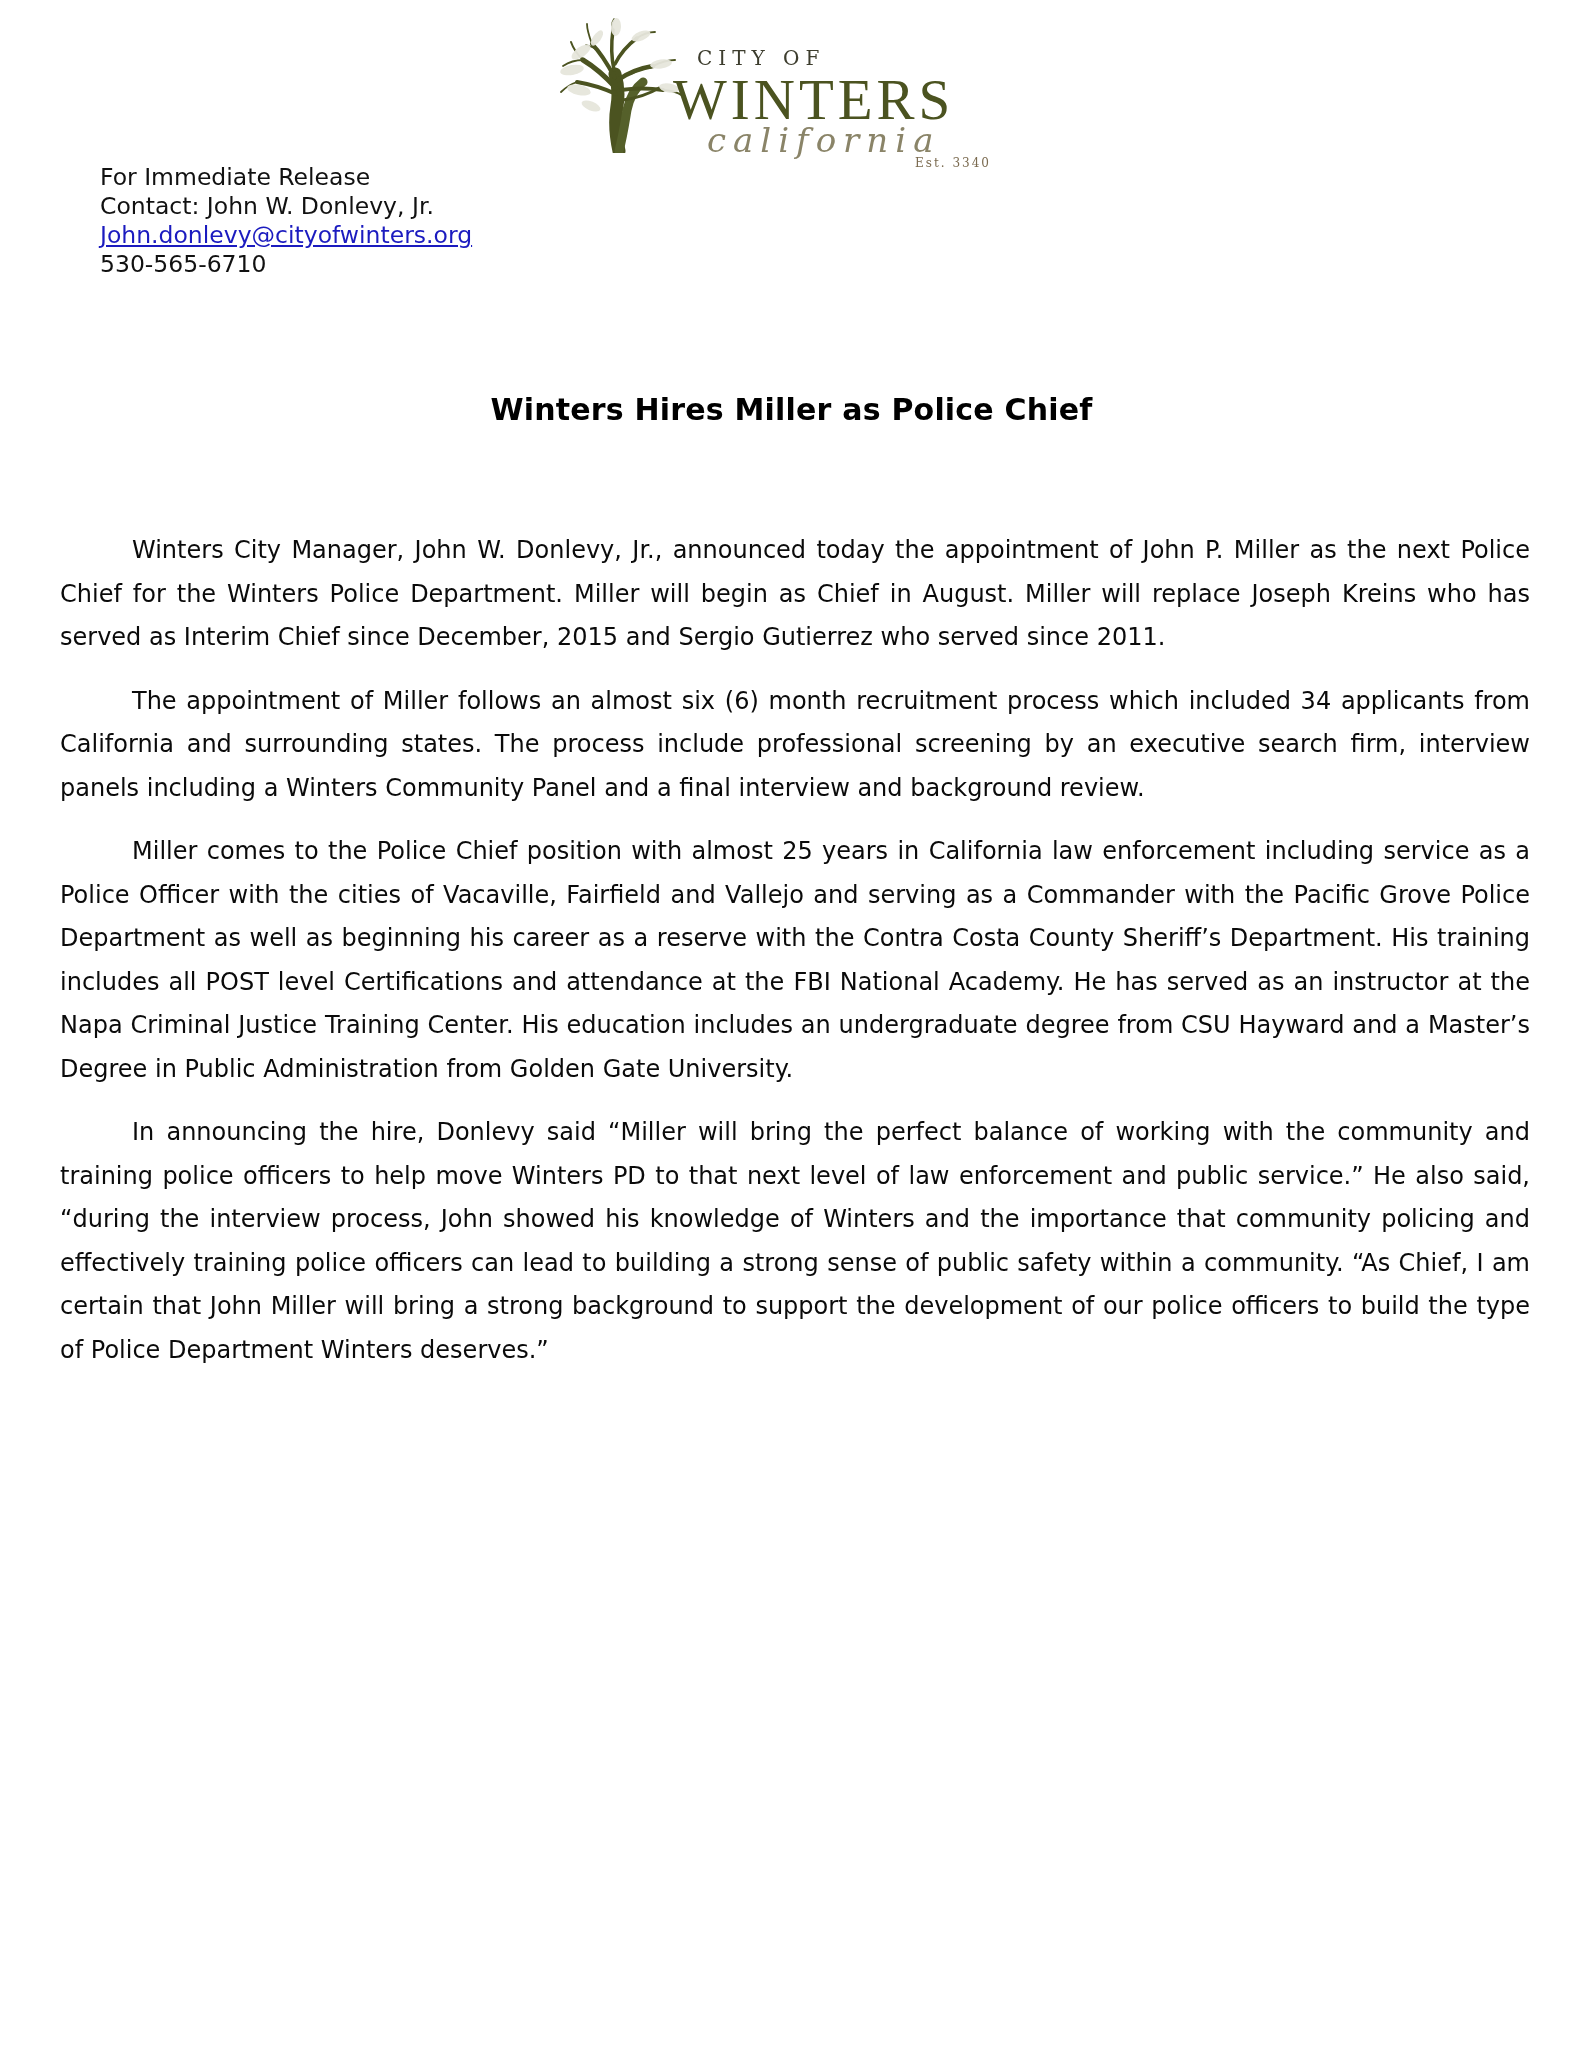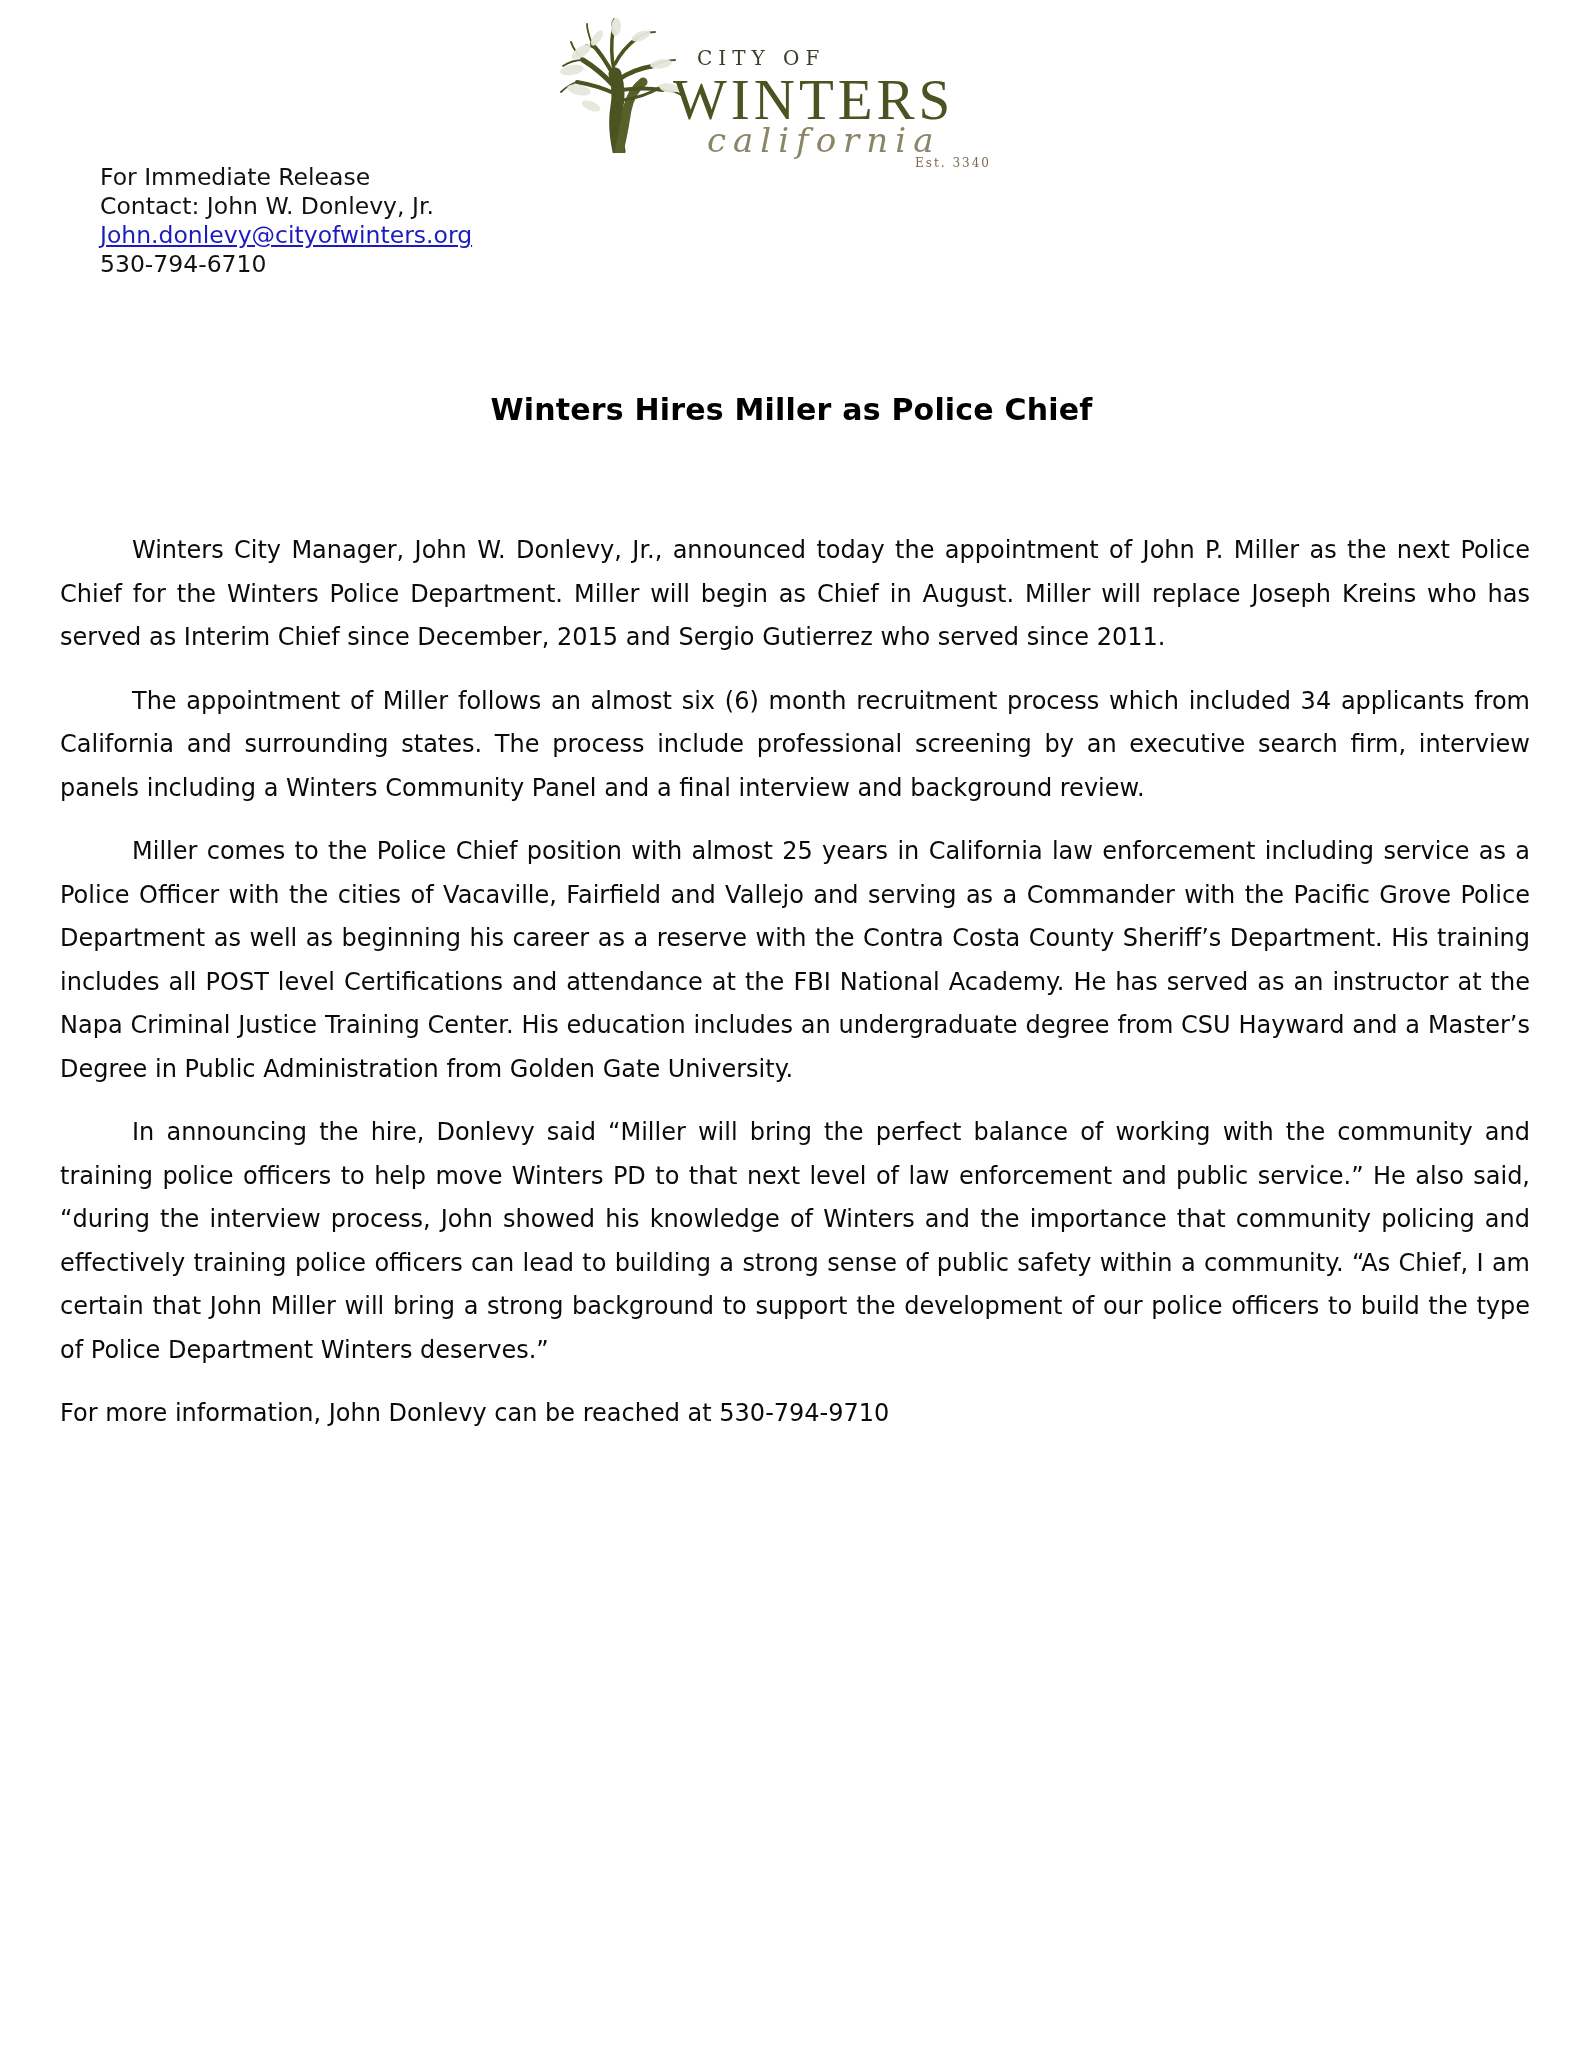--- a/index.html
+++ b/index.html
@@ -200,26 +200,25 @@
         <div class="logo-est">Est. 3340</div>
       </div>
 
     </div>
   </div>
 
   <div class="contact-block">
     <div class="contact-line">For Immediate Release</div>
     <div class="contact-line">Contact: John W. Donlevy, Jr.</div>
     <div class="contact-line"><a class="contact-email" href="#">John.donlevy@cityofwinters.org</a></div>
-    <div class="contact-line">530-794-6710</div>
+    <div class="contact-line">530-565-6710</div>
   </div>
 
   <div class="doc-title">Winters Hires Miller as Police Chief</div>
 
   <div class="body-block">
     <p class="para indent">Winters City Manager, John W. Donlevy, Jr., announced today the appointment of John P. Miller as the next Police Chief for the Winters Police Department. Miller will begin as Chief in August. Miller will replace Joseph Kreins who has served as Interim Chief since December, 2015 and Sergio Gutierrez who served since 2011.</p>
     <p class="para indent">The appointment of Miller follows an almost six (6) month recruitment process which included 34 applicants from California and surrounding states. The process include professional screening by an executive search firm, interview panels including a Winters Community Panel and a final interview and background review.</p>
     <p class="para indent">Miller comes to the Police Chief position with almost 25 years in California law enforcement including service as a Police Officer with the cities of Vacaville, Fairfield and Vallejo and serving as a Commander with the Pacific Grove Police Department as well as beginning his career as a reserve with the Contra Costa County Sheriff’s Department. His training includes all POST level Certifications and attendance at the FBI National Academy. He has served as an instructor at the Napa Criminal Justice Training Center. His education includes an undergraduate degree from CSU Hayward and a Master’s Degree in Public Administration from Golden Gate University.</p>
     <p class="para indent">In announcing the hire, Donlevy said “Miller will bring the perfect balance of working with the community and training police officers to help move Winters PD to that next level of law enforcement and public service.” He also said, “during the interview process, John showed his knowledge of Winters and the importance that community policing and effectively training police officers can lead to building a strong sense of public safety within a community. “As Chief, I am certain that John Miller will bring a strong background to support the development of our police officers to build the type of Police Department Winters deserves.”</p>
-    <p class="para noindent">For more information, John Donlevy can be reached at 530-794-9710</p>
   </div>
 
 </div>
 
 </body></html>

